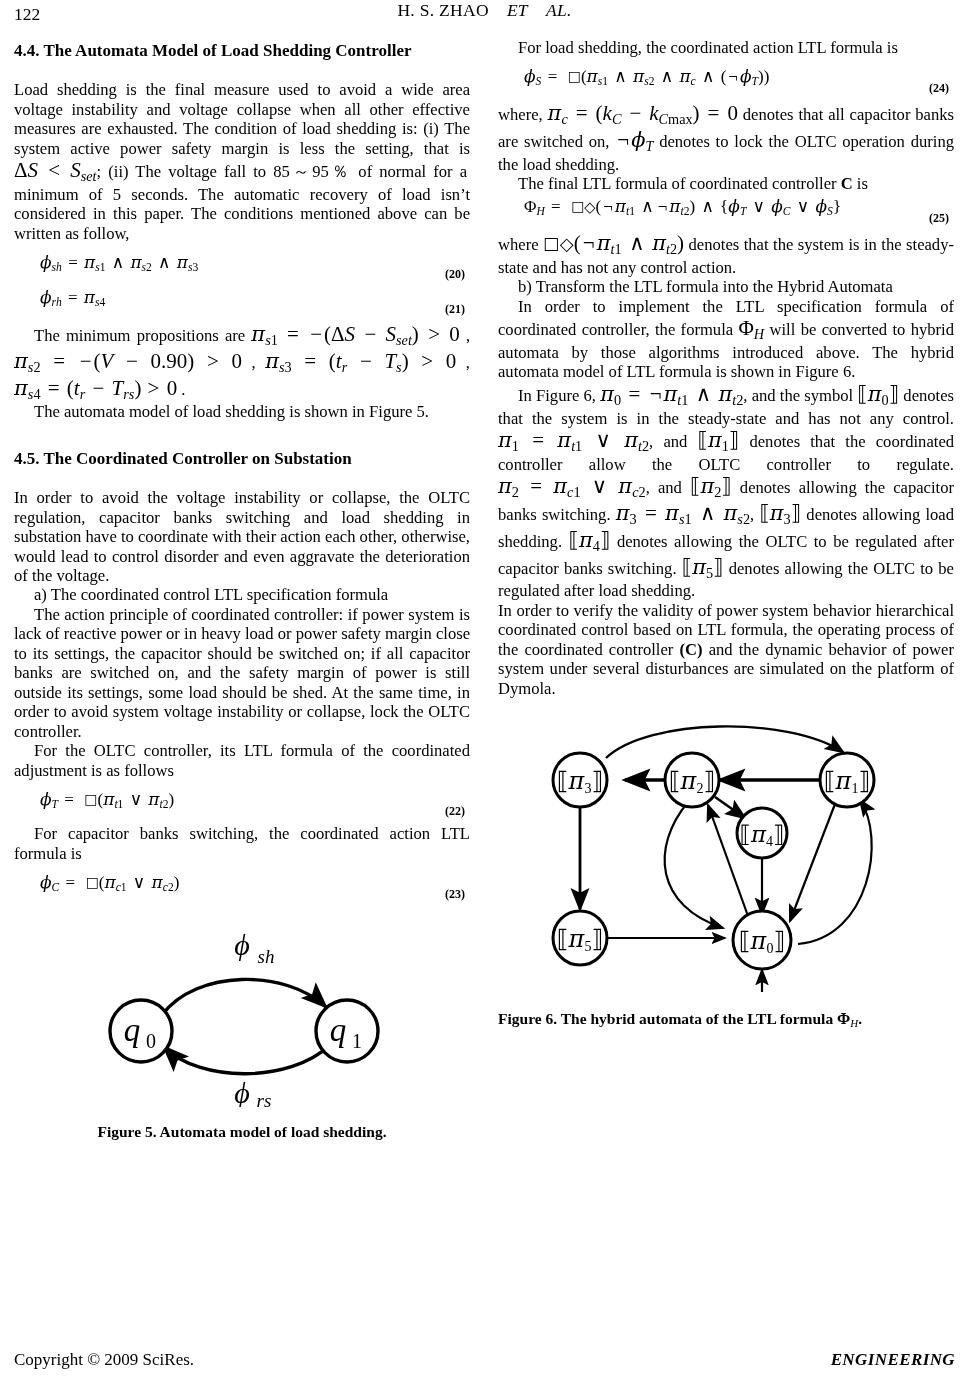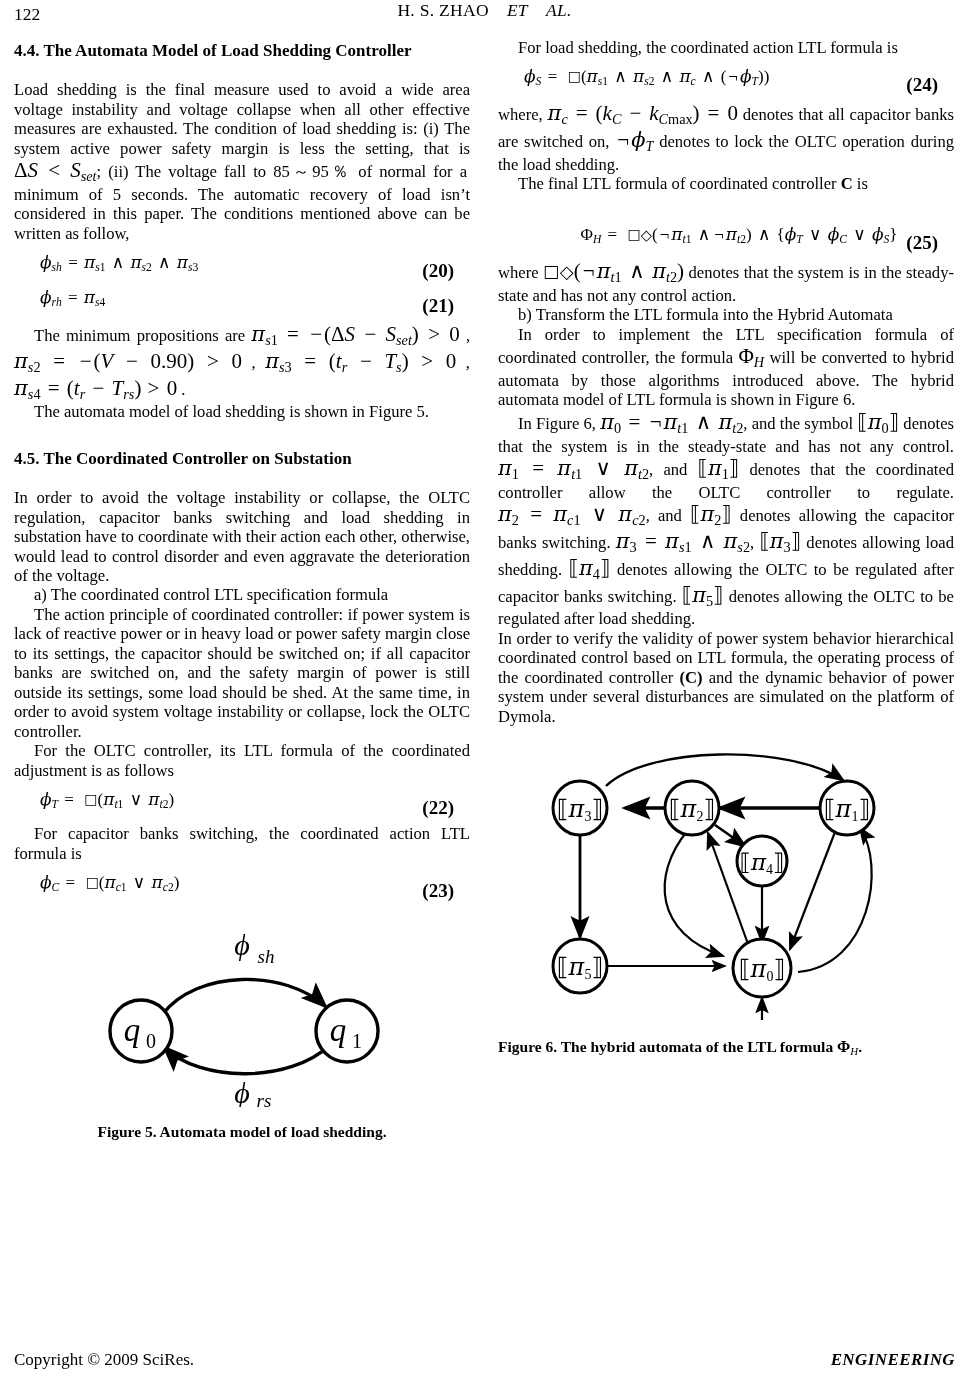--- a/index.html
+++ b/index.html
@@ -92,24 +92,24 @@
     min-height: 26px;
     font-size: 17px;
   }
   .eq .ex {
     display: inline-block;
     padding-left: 26px;
     font-family: "Liberation Serif", "DejaVu Serif", serif;
   }
   .eq .num {
     position: absolute;
-    right: 16px;
+    right: 5px;
     bottom: -4px;
     font-weight: bold;
-    font-size: 19px;
+    font-size: 12px;
   }
   .mi { font-style: italic; }
   .mgk { font-family: "DejaVu Serif", serif; font-style: italic; }
   .mup { font-style: normal; }
   sub.s  { font-size: 0.68em; font-style: italic; vertical-align: -0.28em; }
   sub.sn { font-size: 0.68em; font-style: normal; vertical-align: -0.28em; }
   .op { padding: 0 2px; }
   .box { font-family: "DejaVu Sans", sans-serif; font-size: 0.82em; position: relative; top: -1px;}
   .dia { font-family: "DejaVu Sans", sans-serif; font-size: 0.86em; }
 
@@ -261,21 +261,21 @@
 
       <p class="body"><span>where,</span>
         <span class="inl"><span class="mgk">π</span><sub class="s">c</sub> <span class="op">=</span> (<span class="mi">k</span><sub class="s">C</sub> <span class="op">−</span> <span class="mi">k</span><sub class="s">C</sub><sub class="sn">max</sub>) <span class="op">=</span> 0</span>
         <span>denotes that all capacitor banks are switched on,</span>
         <span class="inl"><span class="op">¬</span><span class="mgk">ϕ</span><sub class="s">T</sub></span>
         <span>denotes to lock the OLTC operation during the load shedding.</span>
       </p>
 
       <p class="body ind"><span>The final LTL formula of coordinated controller</span> <b>C</b> <span>is</span></p>
 
-      <div class="eq" style="margin-top:30px;text-align:center;">
+      <div class="eq" style="margin-top:2px;">
         <span class="ex">
           <span class="mup" style="font-style:normal;">Φ</span><sub class="s">H</sub> <span class="op">=</span> &nbsp;<span class="box">□</span><span class="dia">◇</span>(<span class="op">¬</span><span class="mgk">π</span><sub class="s">t</sub><sub class="sn">1</sub> <span class="op">∧</span><span class="op">¬</span><span class="mgk">π</span><sub class="s">t</sub><sub class="sn">2</sub>) <span class="op">∧</span> {<span class="mgk">ϕ</span><sub class="s">T</sub> <span class="op">∨</span> <span class="mgk">ϕ</span><sub class="s">C</sub> <span class="op">∨</span> <span class="mgk">ϕ</span><sub class="s">S</sub>}
         </span>
         <span class="num">(25)</span>
       </div>
 
       <p class="body"><span>where</span>
         <span class="inl"><span class="box">□</span><span class="dia">◇</span>(<span class="op">¬</span><span class="mgk">π</span><sub class="s">t</sub><sub class="sn">1</sub> <span class="op">∧</span> <span class="mgk">π</span><sub class="s">t</sub><sub class="sn">2</sub>)</span>
         <span>denotes that the system is in the steady-state and has not any control action.</span>
       </p>

